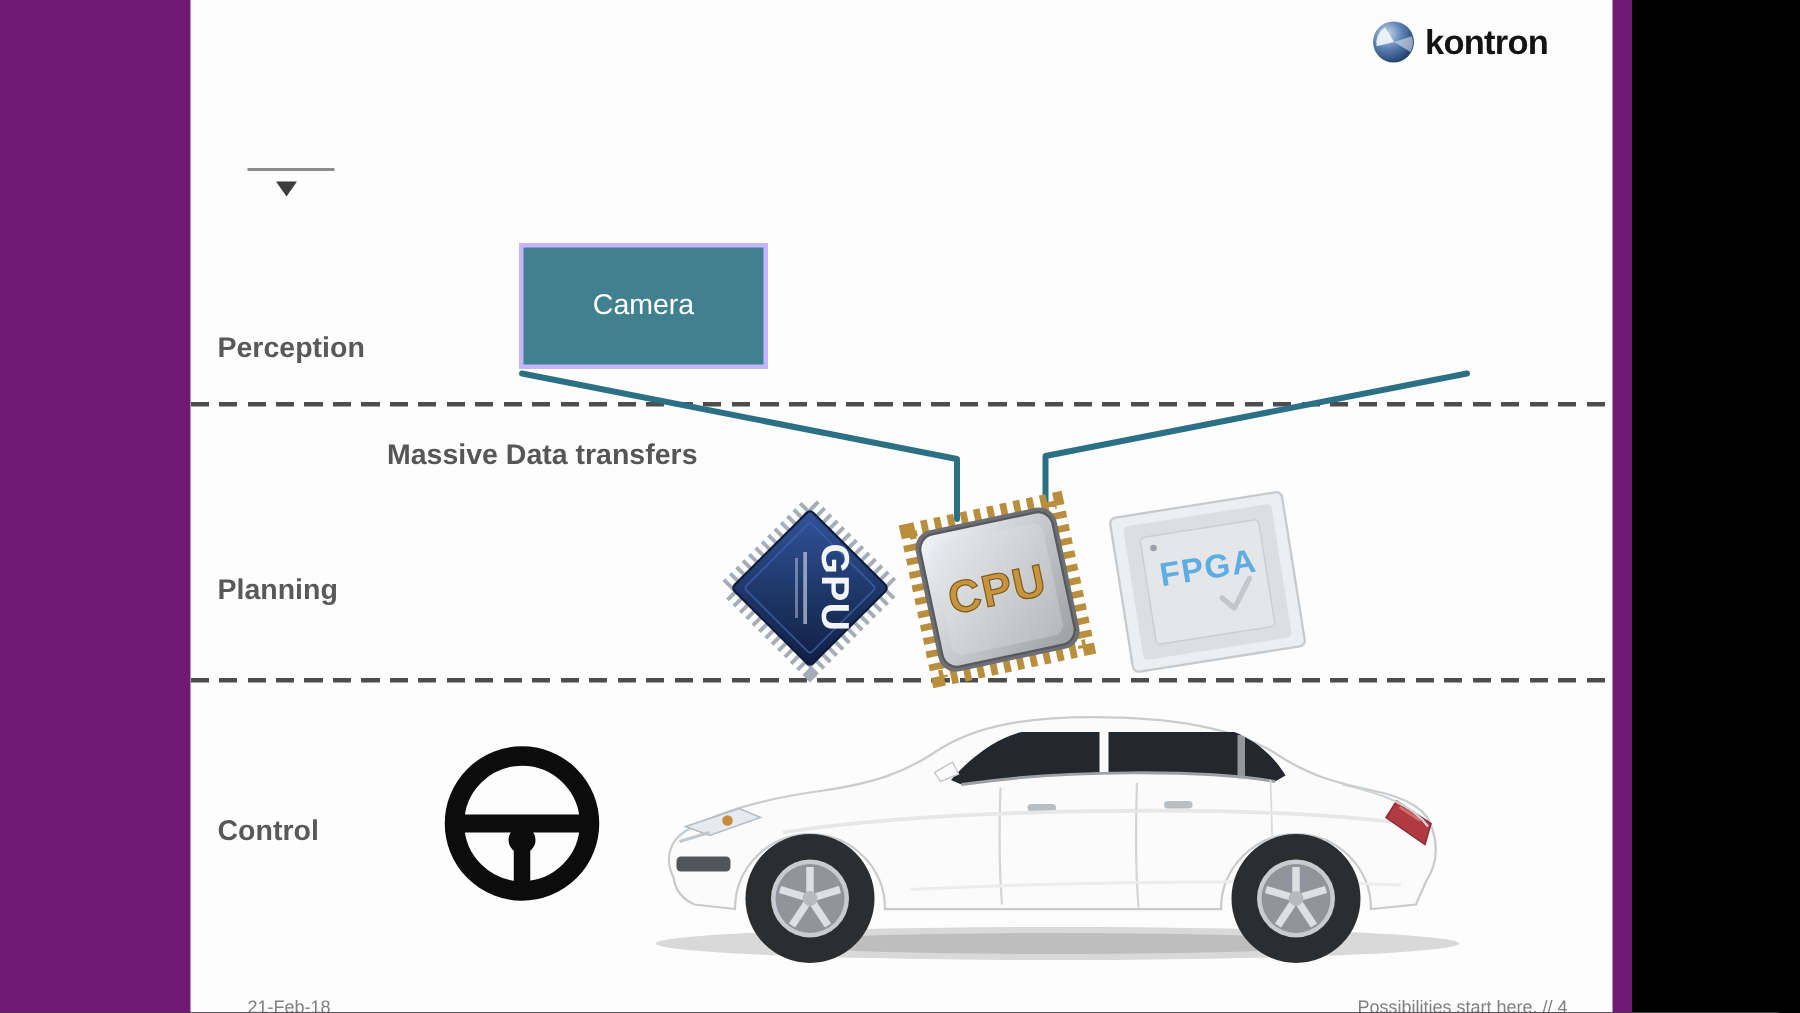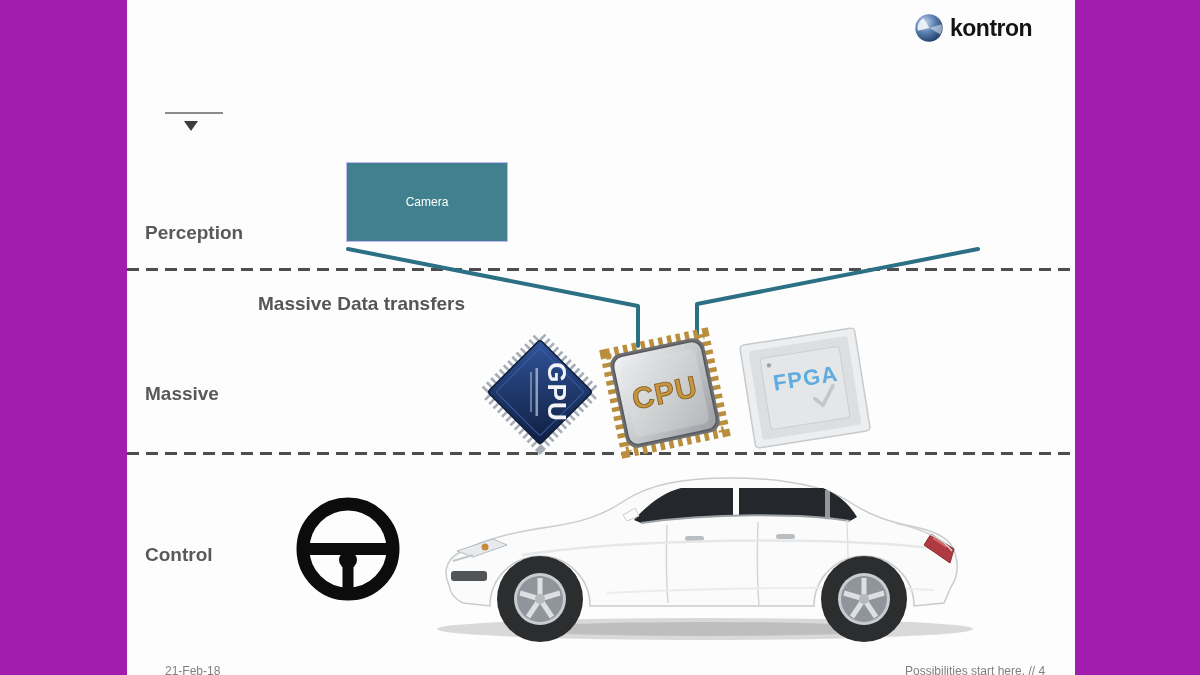--- a/index.html
+++ b/index.html
@@ -1,26 +1,26 @@
 <!DOCTYPE html>
 <html><head>
 <meta charset="utf-8">
 <style>
   html,body{margin:0;padding:0;background:#000;}
   body{width:1200px;height:675px;overflow:hidden;font-family:"Liberation Sans",sans-serif;}
-  #stage{position:relative;width:1200px;height:675px;background:#a21caf;overflow:hidden;}
+  #stage{position:relative;width:1088px;height:675px;background:#701a75;overflow:hidden;}
   #slide{position:absolute;left:127px;top:0;width:948px;height:675px;background:#fdfdfd;overflow:hidden;}
   .abs{position:absolute;}
   .logo{left:786px;top:10px;width:150px;height:36px;display:flex;align-items:center;gap:5px;}
   .logo-text{font-size:23px;font-weight:bold;color:#141414;letter-spacing:-0.5px;}
   .title{left:38px;top:70px;font-size:27px;color:#4f4f4f;letter-spacing:0.5px;}
   .title-underline{left:38px;top:112px;width:58px;height:2px;background:#8c8c8c;}
   .title-triangle{left:57px;top:121px;width:0;height:0;border-left:7px solid transparent;border-right:7px solid transparent;border-top:10px solid #3d3d3d;}
   .row-label{left:18px;font-size:19px;font-weight:bold;color:#595959;}
-  .sensor-box{background:#41808f;border:1px solid #c4b5fd;color:#ffffff;font-size:12px;display:flex;align-items:center;justify-content:center;}
+  .sensor-box{background:#41808f;border:3px solid #c4b5fd;color:#ffffff;font-size:19px;display:flex;align-items:center;justify-content:center;}
   .dash-line{left:0;width:948px;height:3px;background:repeating-linear-gradient(to right,#4d4d4d 0 12px,transparent 12px 19px);}
   .note{left:131px;top:293px;font-size:19px;color:#565656;font-weight:bold;}
   .footer{font-size:12px;color:#808080;white-space:nowrap;}
   svg text{font-family:"Liberation Sans",sans-serif;}
 </style>
 </head>
 <body>
 
 <div id="stage">
   <div id="slide">
@@ -38,21 +38,21 @@
         <path d="M 5 20 A 13 13 0 0 1 11 6.5 L 17.5 17 Z" fill="#f2f5f9" opacity="0.9"></path>
         <path d="M 17.5 17 L 30 13 A 13.5 13.5 0 0 1 29 24 Z" fill="#e8edf4" opacity="0.55"></path>
       </svg>
       <span class="logo-text">kontron</span>
     </div>
 
     <div class="abs title-underline"></div>
     <div class="abs title-triangle"></div>
 
     <div class="abs row-label" style="top:190px;margin-top:32px;">Perception</div>
-    <div class="abs row-label" style="top:383px;">Massive</div>
+    <div class="abs row-label" style="top:383px;">Planning</div>
     <div class="abs row-label" style="top:544px;">Control</div>
 
     <div class="abs sensor-box" style="left:219px;top:162px;width:160px;height:78px;">
       <span>Camera</span>
     </div>
 
     <div class="abs dash-line" style="top:268px;"></div>
     <div class="abs dash-line" style="top:452px;"></div>
 
     <div class="abs note">Massive Data transfers</div>

